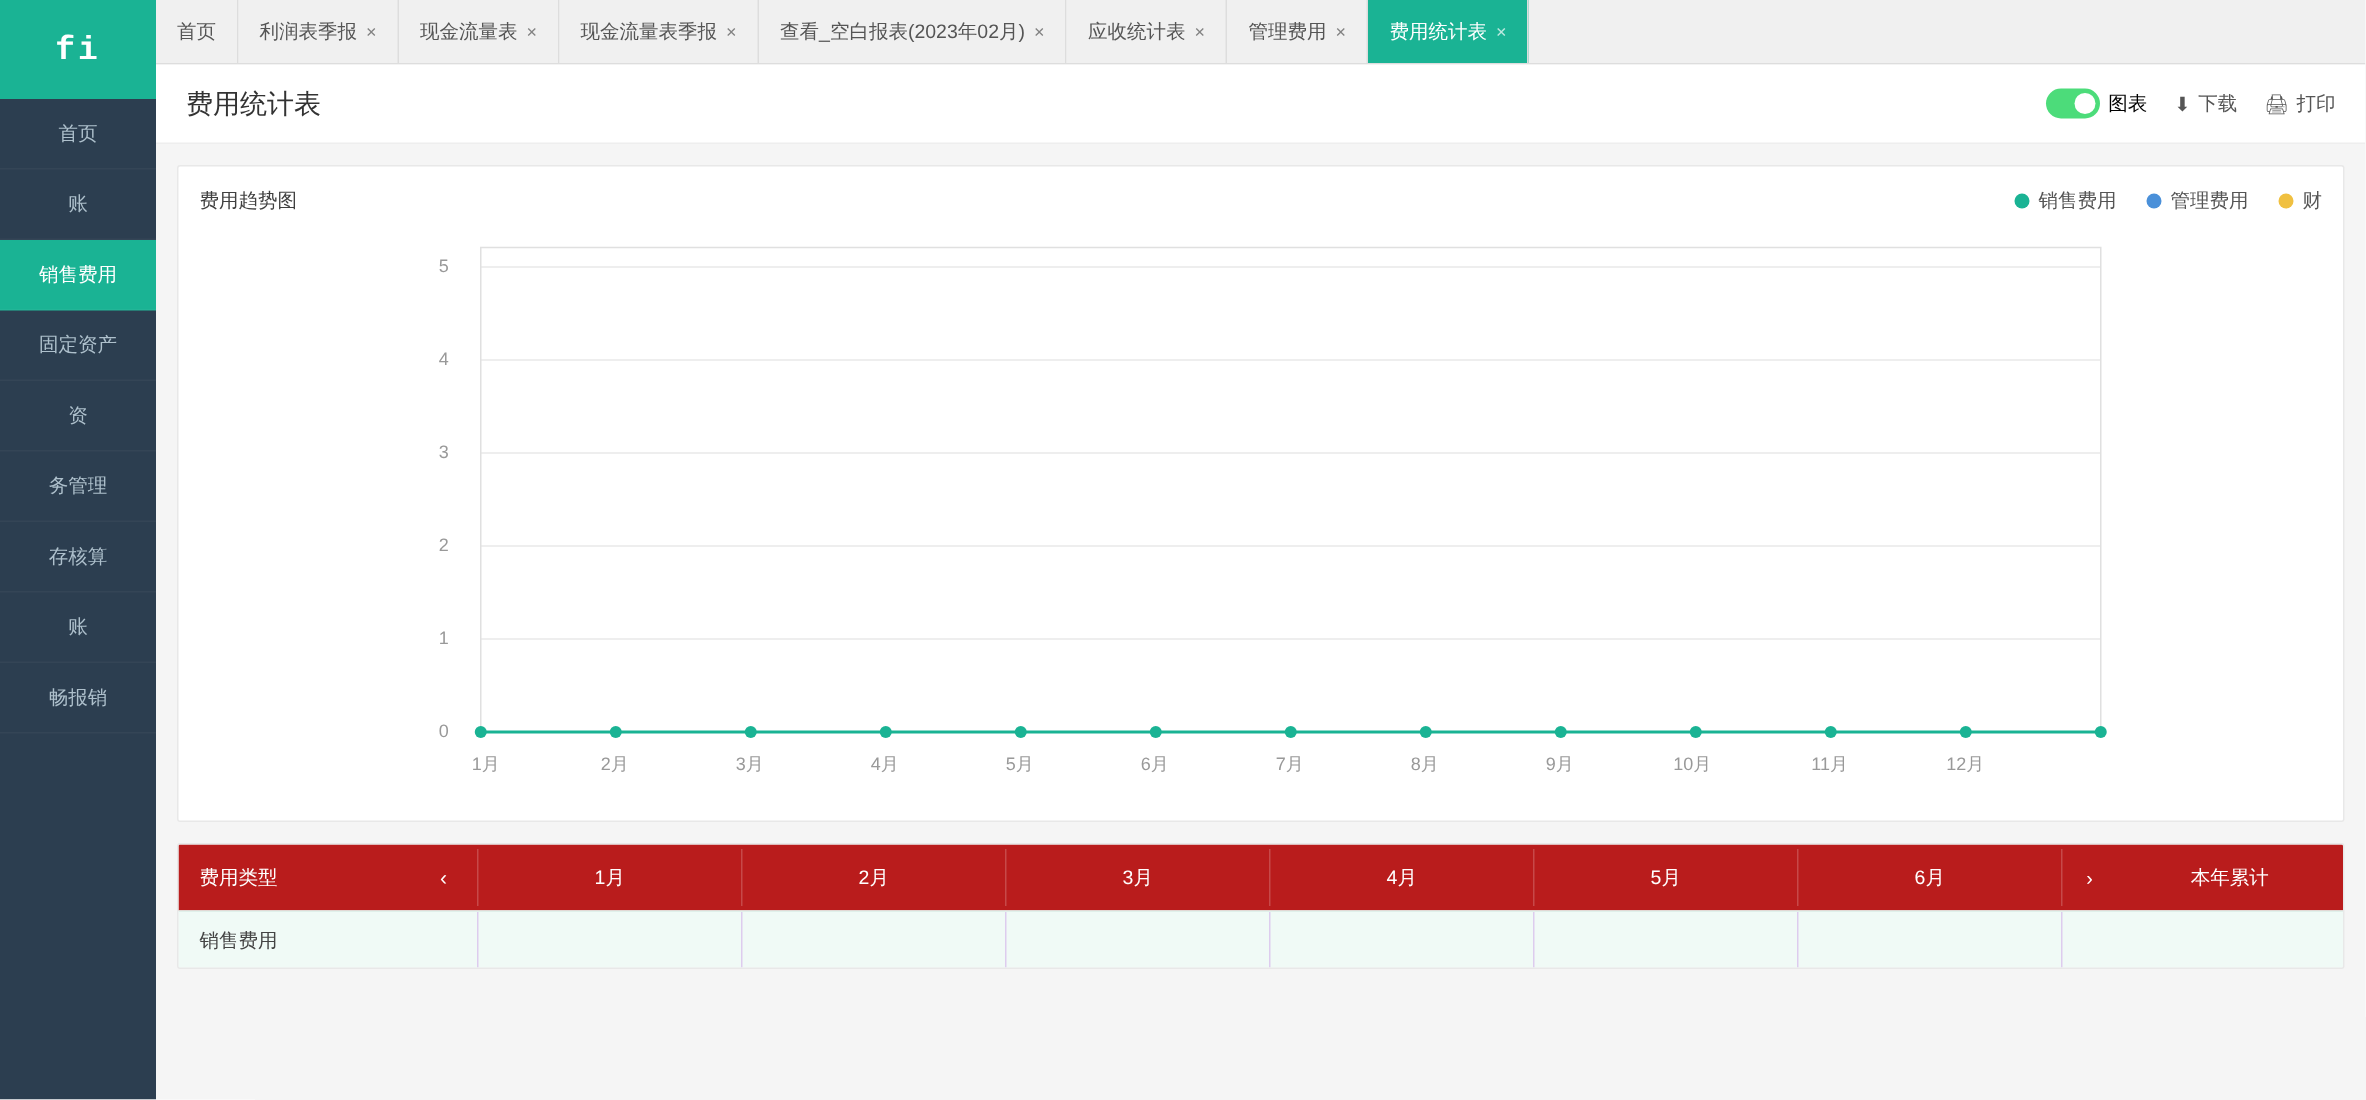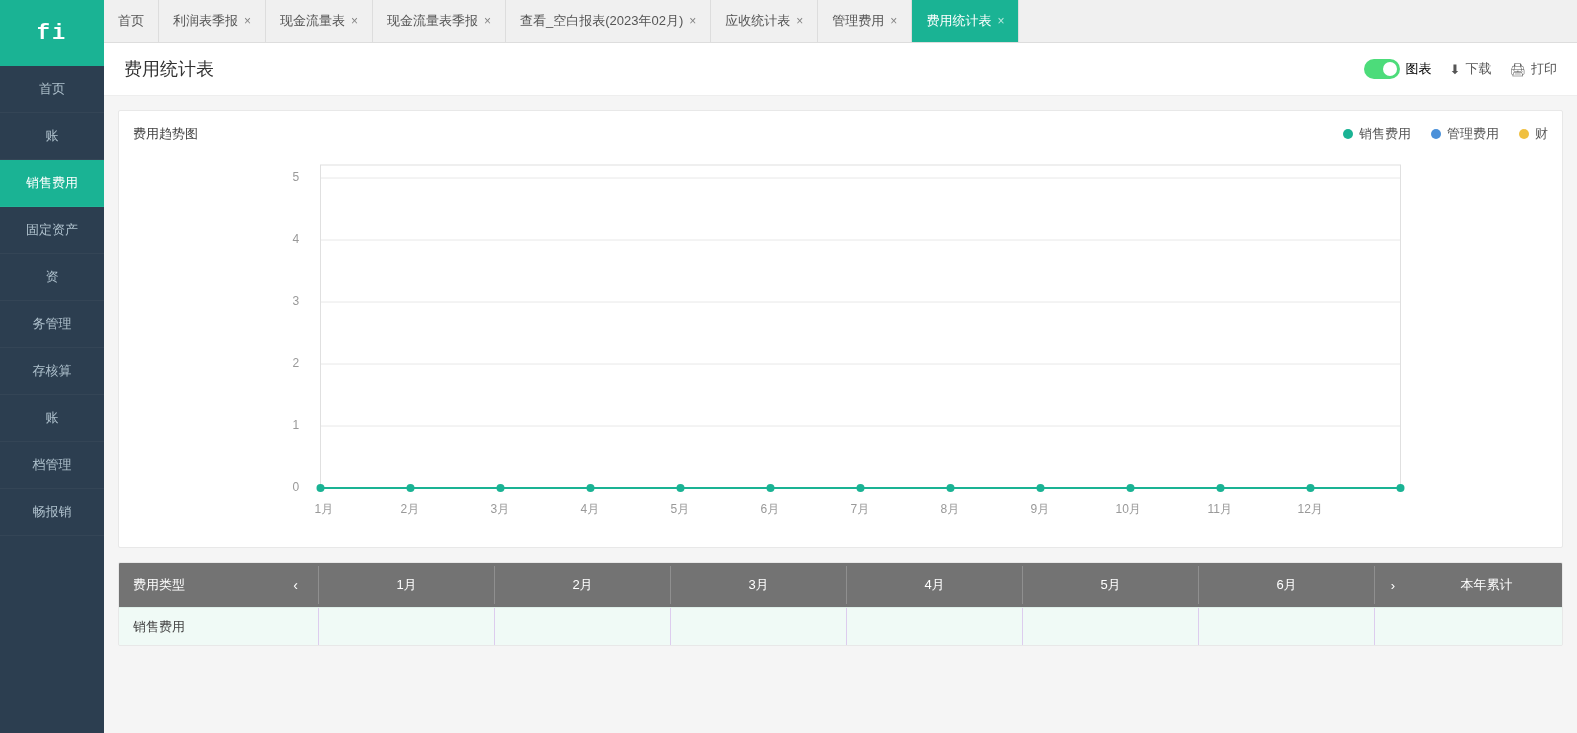--- a/index.html
+++ b/index.html
@@ -182,21 +182,21 @@
     }
 
     
     .table-section {
       margin: 14px 14px 0 14px;
       border: 1px solid #e8e8e8;
       border-radius: 2px;
       overflow: hidden;
     }
     .table-header {
-      background: #737373;
+      background: #b91c1c;
       display: flex;
       align-items: center;
       min-height: 44px;
     }
     .th-cell {
       color: white;
       font-size: 13px;
       padding: 10px 14px;
       flex-shrink: 0;
       text-align: center;
@@ -257,21 +257,20 @@
 <div class="sidebar">
   <div class="sidebar-logo">fi</div>
   <div class="sidebar-item">首页</div>
   <div class="sidebar-item">账</div>
   <div class="sidebar-item active">销售费用</div>
   <div class="sidebar-item">固定资产</div>
   <div class="sidebar-item">资</div>
   <div class="sidebar-item">务管理</div>
   <div class="sidebar-item">存核算</div>
   <div class="sidebar-item">账</div>
-  <div class="sidebar-item">档管理</div>
   <div class="sidebar-item">畅报销</div>
 </div>
 
 <div class="main">
 
   <div class="tab-bar">
     <div class="tab home">首页</div>
     <div class="tab">
       <span>利润表季报</span>
       <span class="close">×</span>

